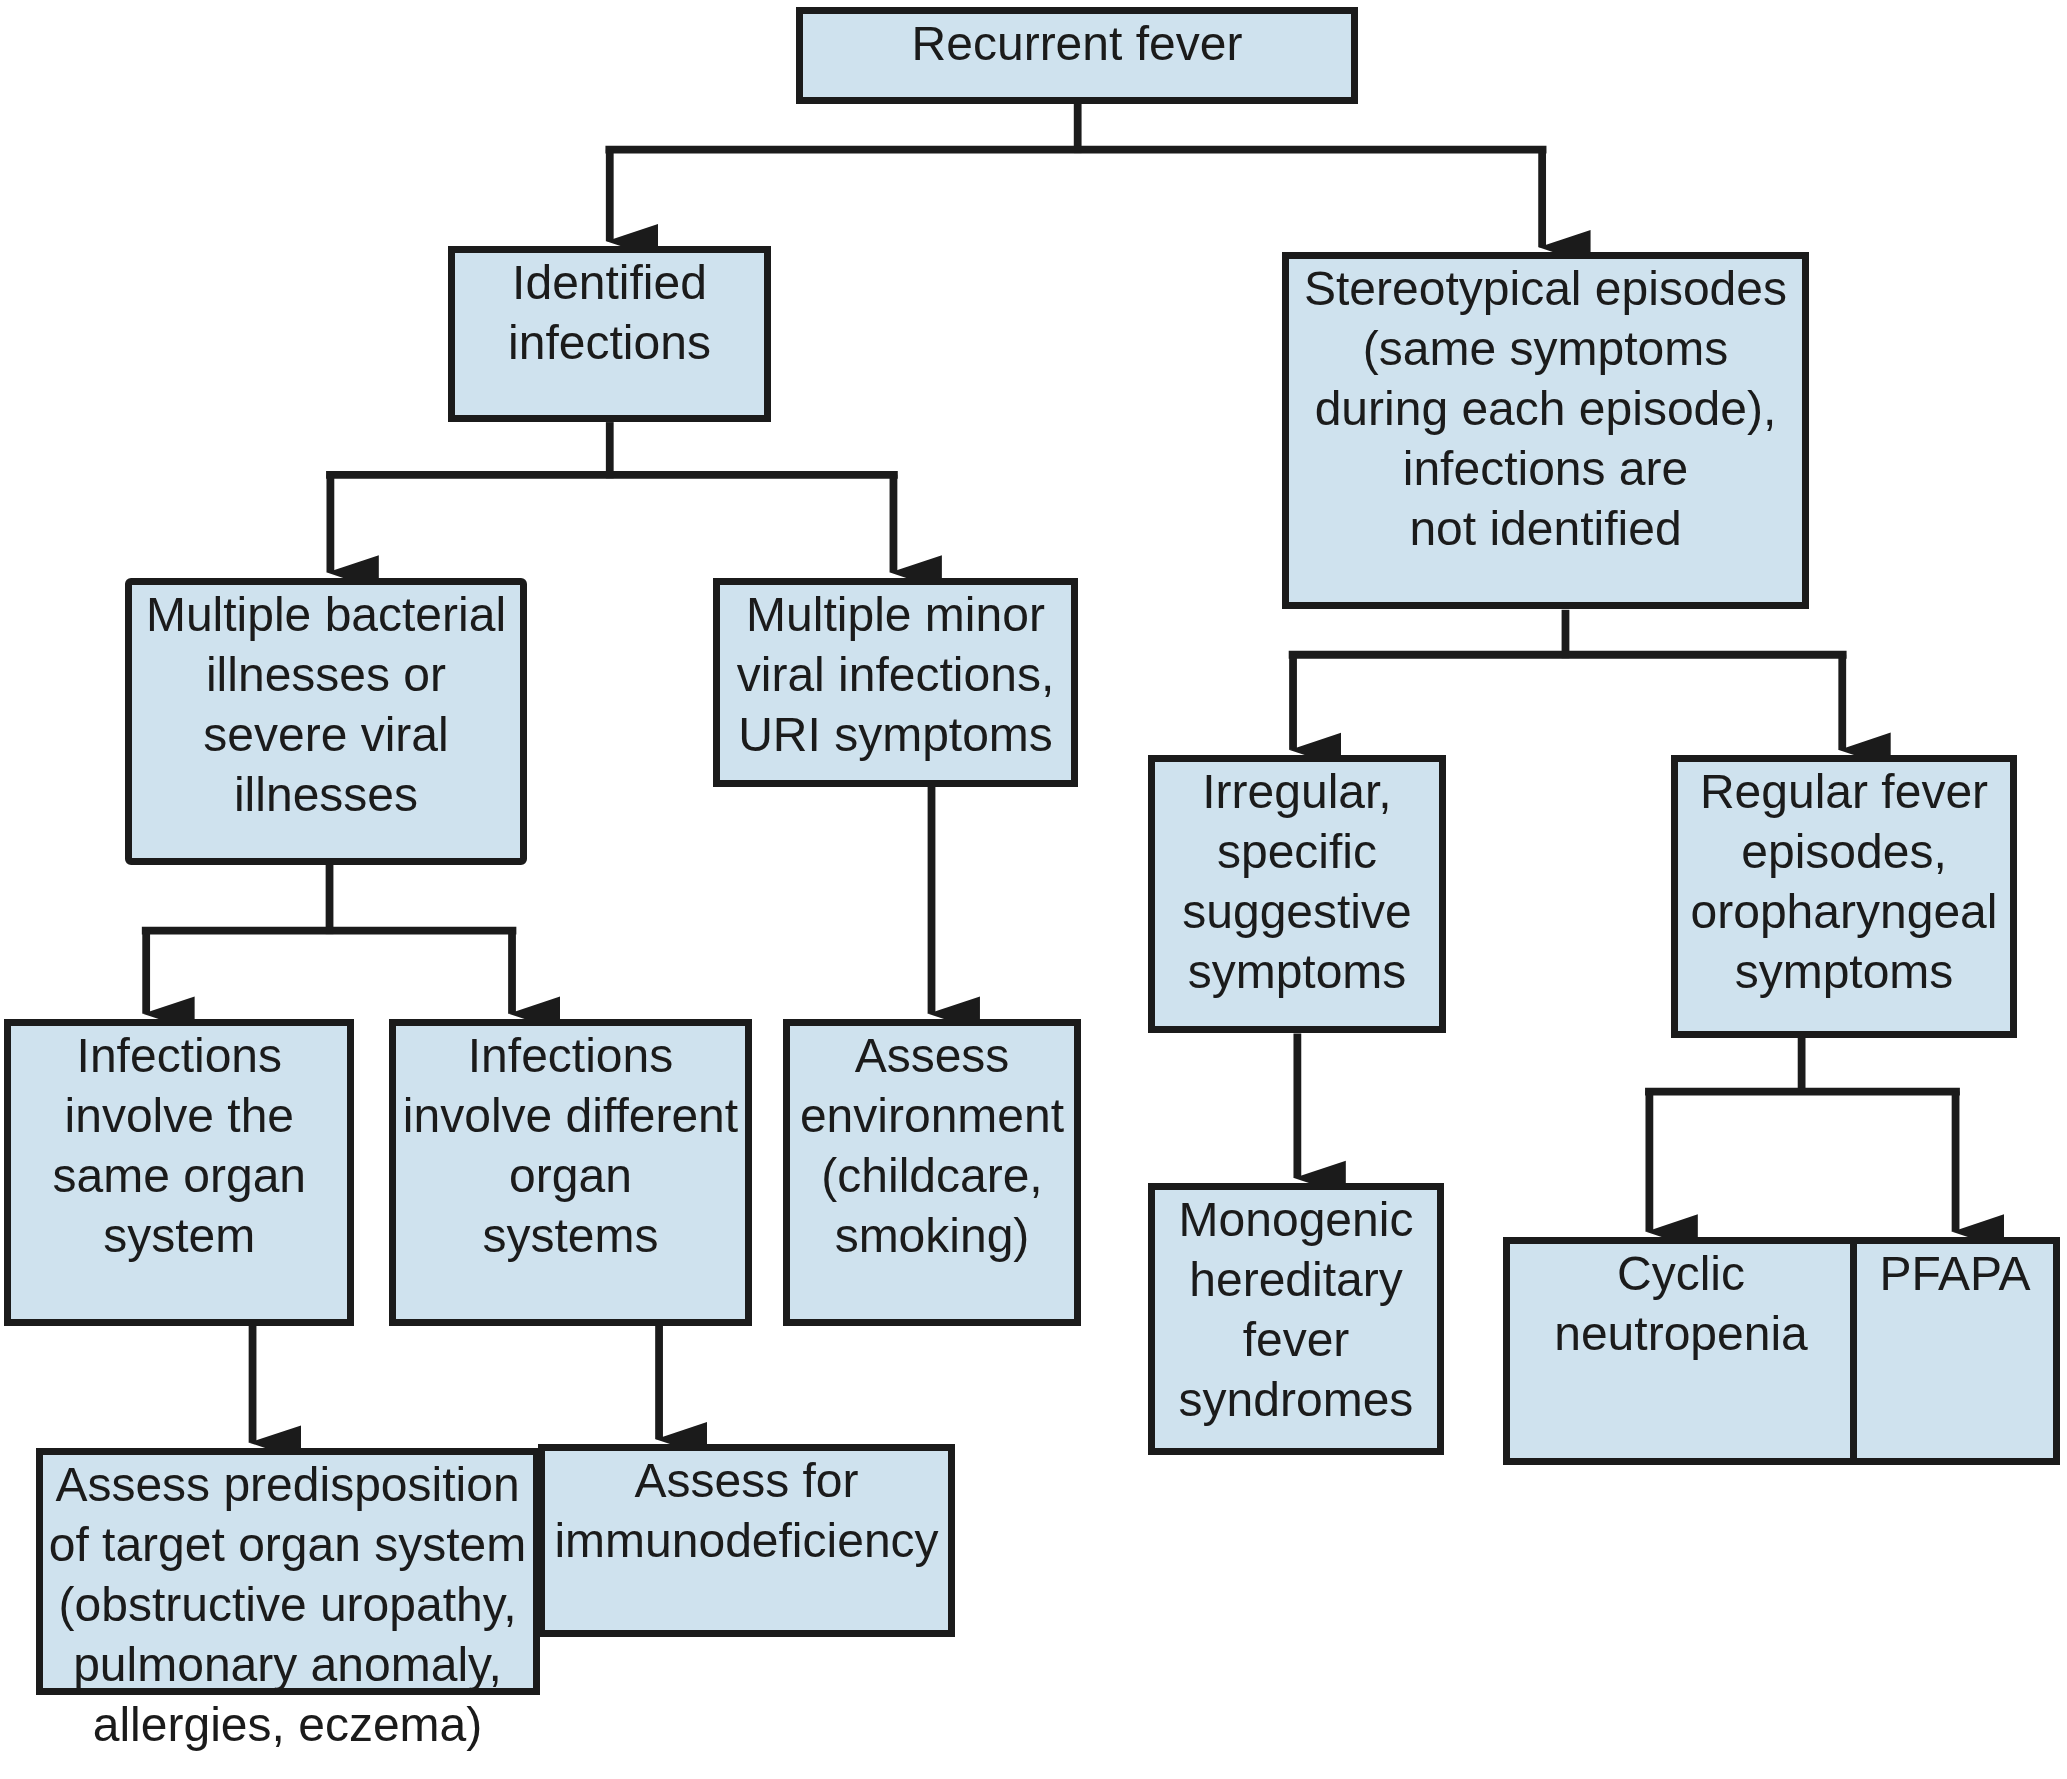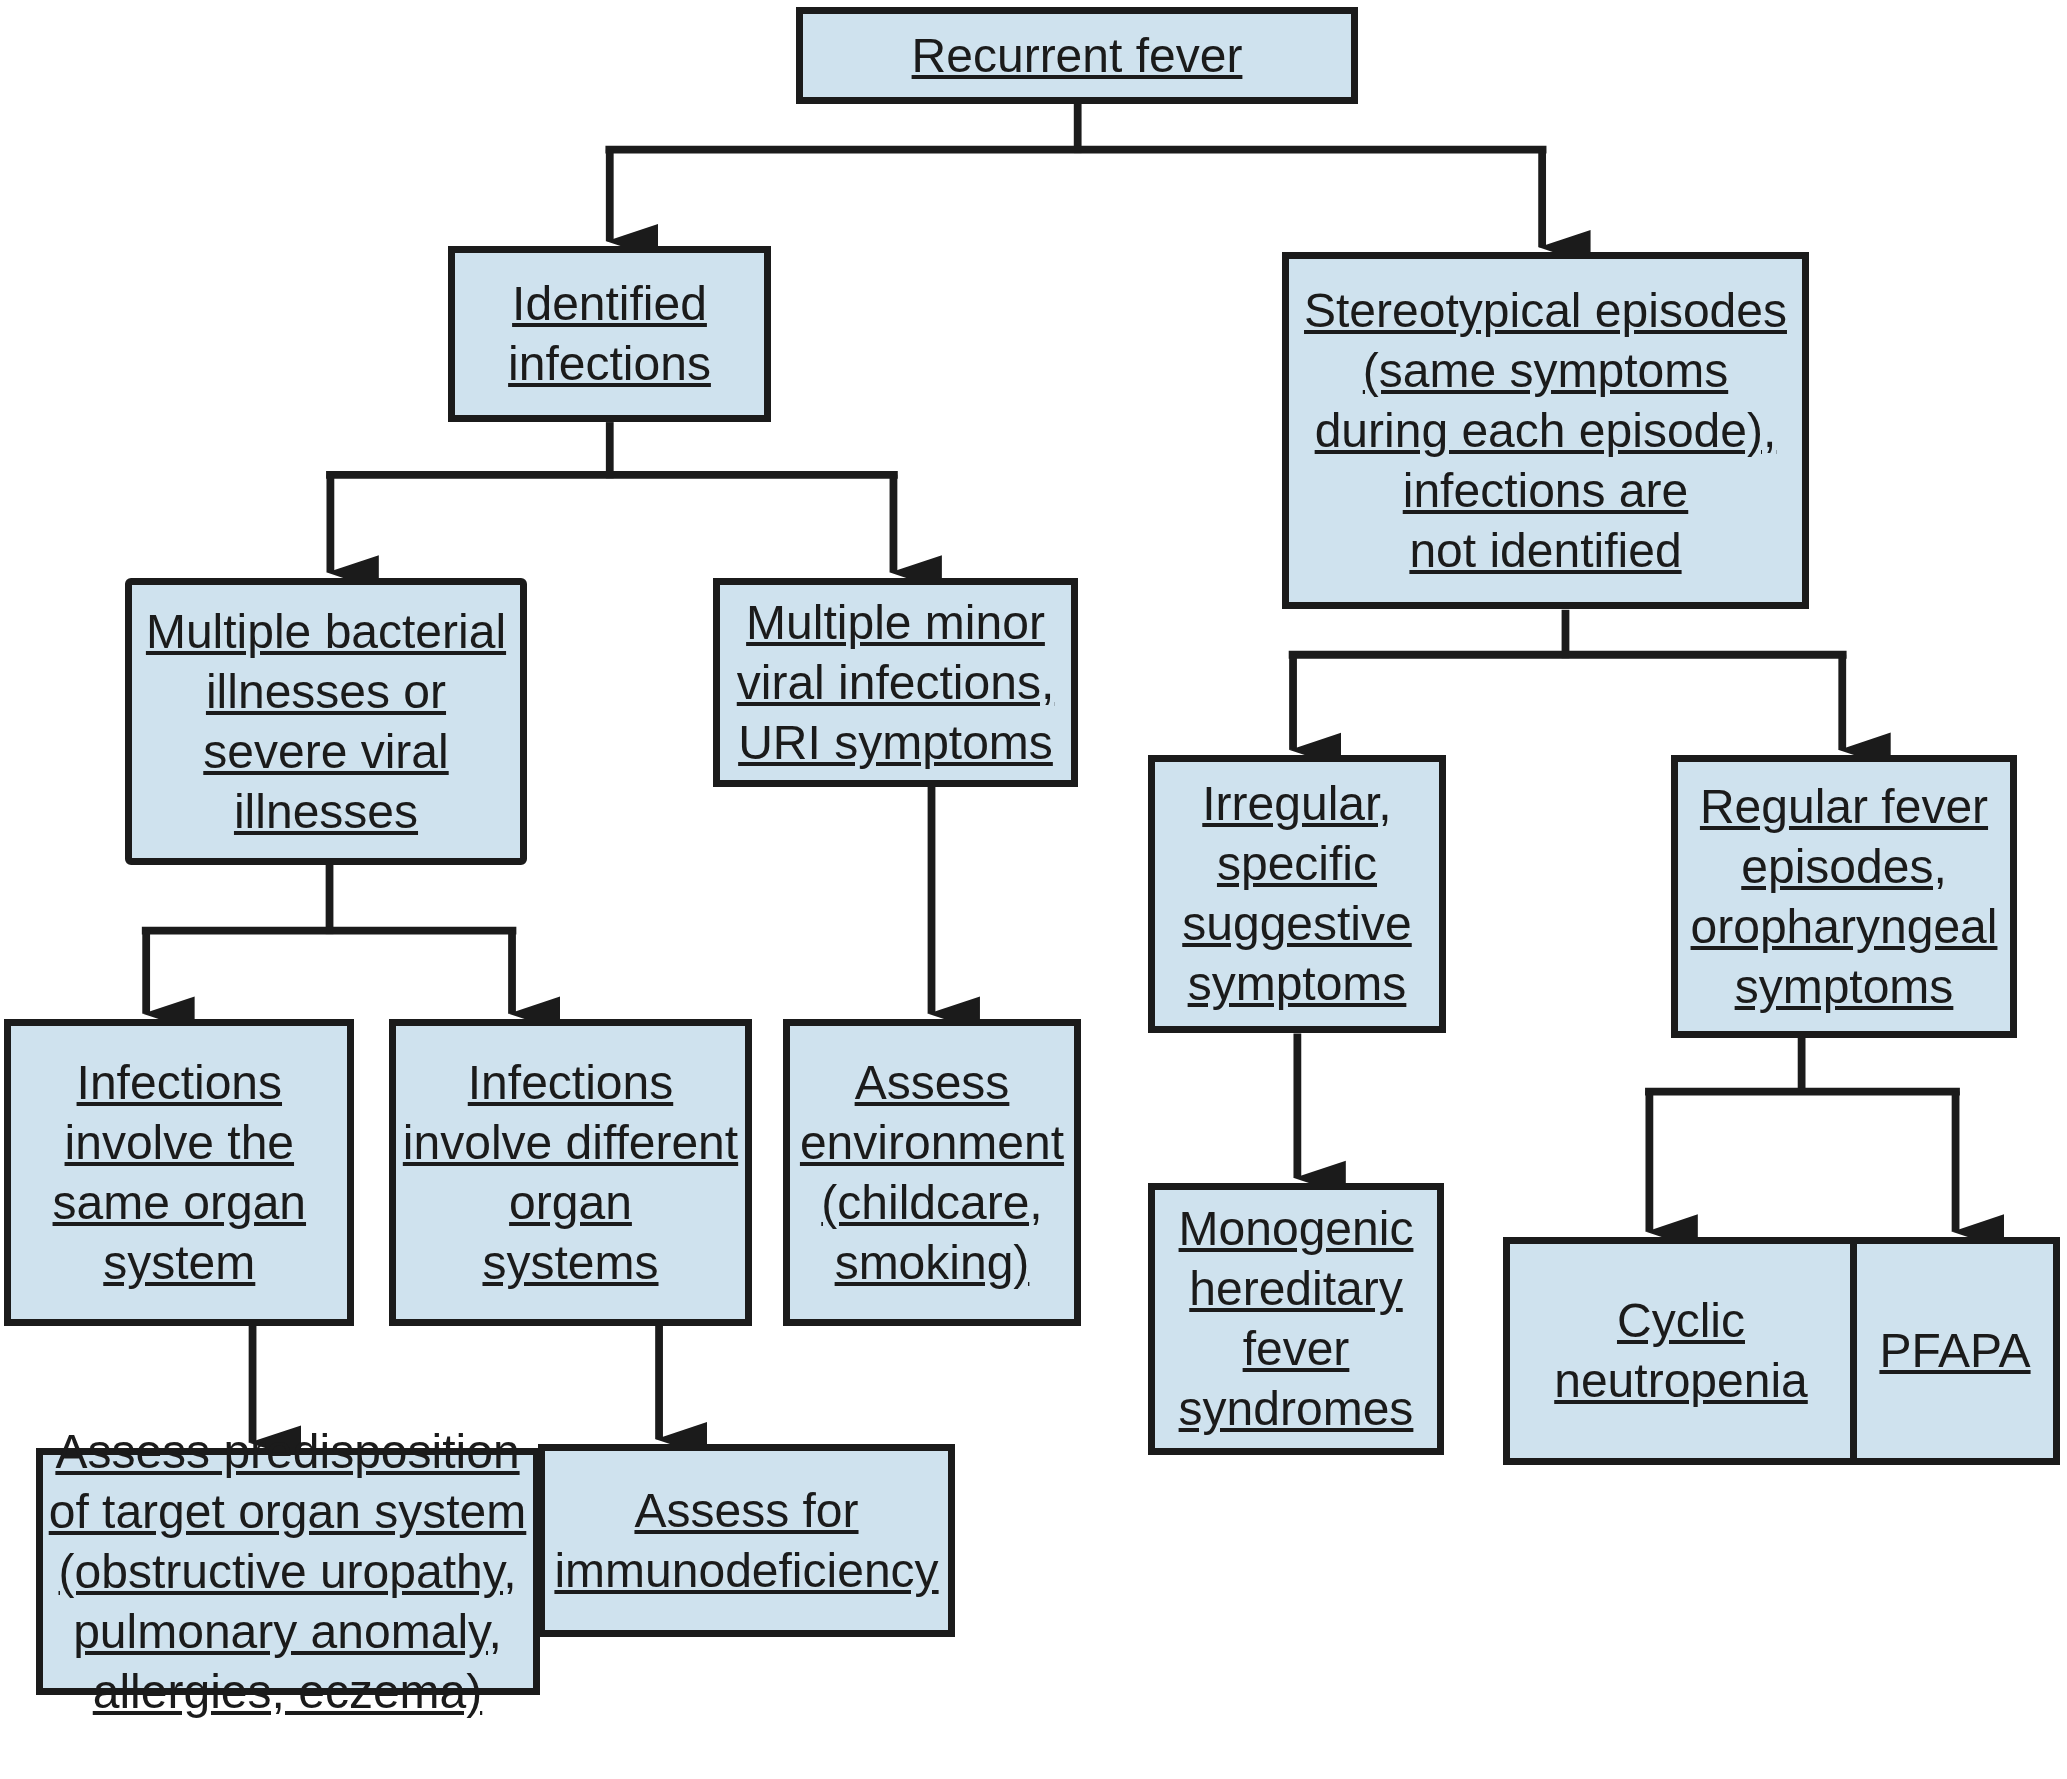--- a/index.html
+++ b/index.html
@@ -26,27 +26,26 @@
     stroke:var(--box-border);
     stroke-width:9;
     fill:none;
   }
   .node{
     position:absolute;
     box-sizing:border-box;
     background:var(--box-fill);
     border:7.8px solid var(--box-border);
     display:flex;
-    align-items:center;
+    align-items:flex-start;
     justify-content:center;
     text-align:center;
     font-size:48px;
     line-height:1.25;
     white-space:pre-line;
-    text-decoration:underline;
   }
   
   #n-recurrent      {left:796px;  top:7px;    width:562px; height:97px;}
   #n-identified     {left:448px;  top:246px;  width:323px; height:176px;}
   #n-stereotypical  {left:1282px; top:252px;  width:527px; height:357px;}
   #n-mult-bacterial {left:125px;  top:578px;  width:402px; height:287px;border-radius:6px;}
   #n-mult-minor     {left:713px;  top:578px;  width:365px; height:209px;}
   #n-same-organ     {left:4.3px;    top:1019px; width:350px; height:307px;}
   #n-diff-organ     {left:389px;  top:1019px; width:363px; height:307px;}
   #n-assess-env     {left:783px;  top:1019px; width:298px; height:307px;}

